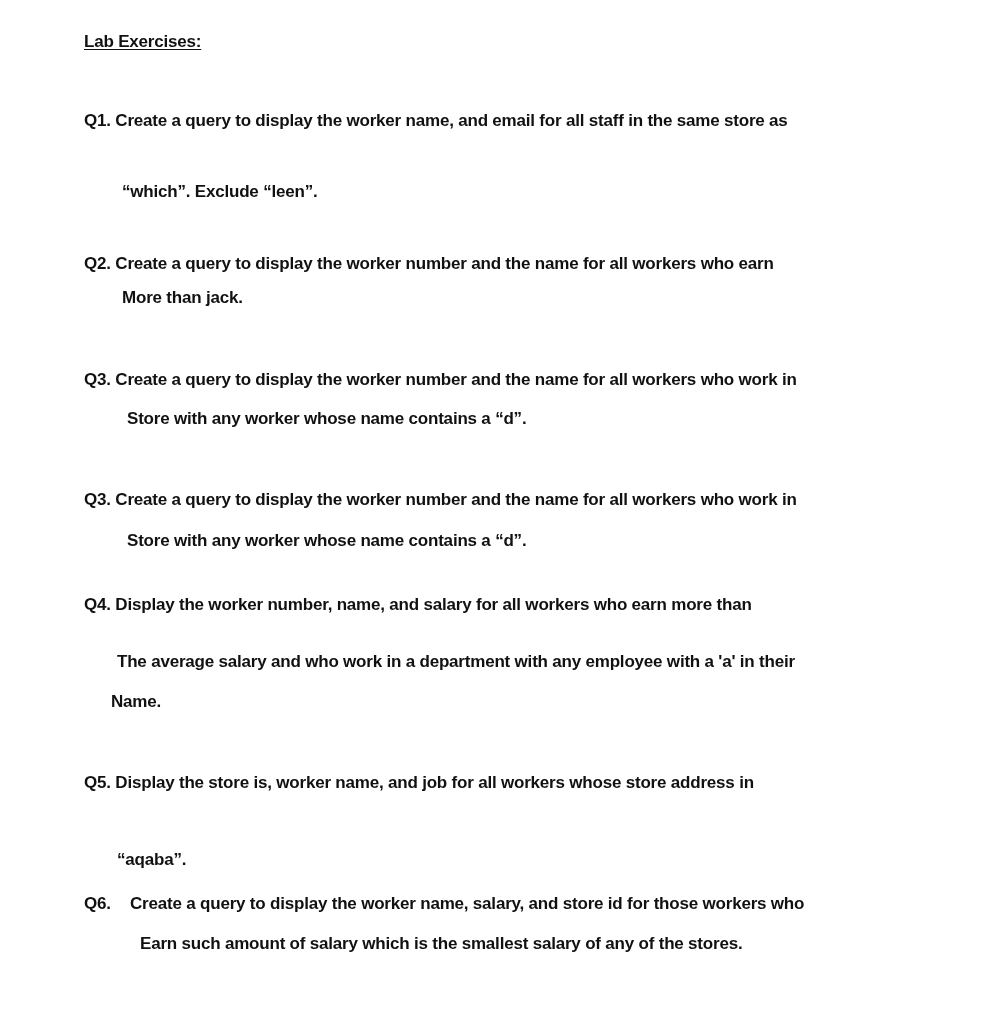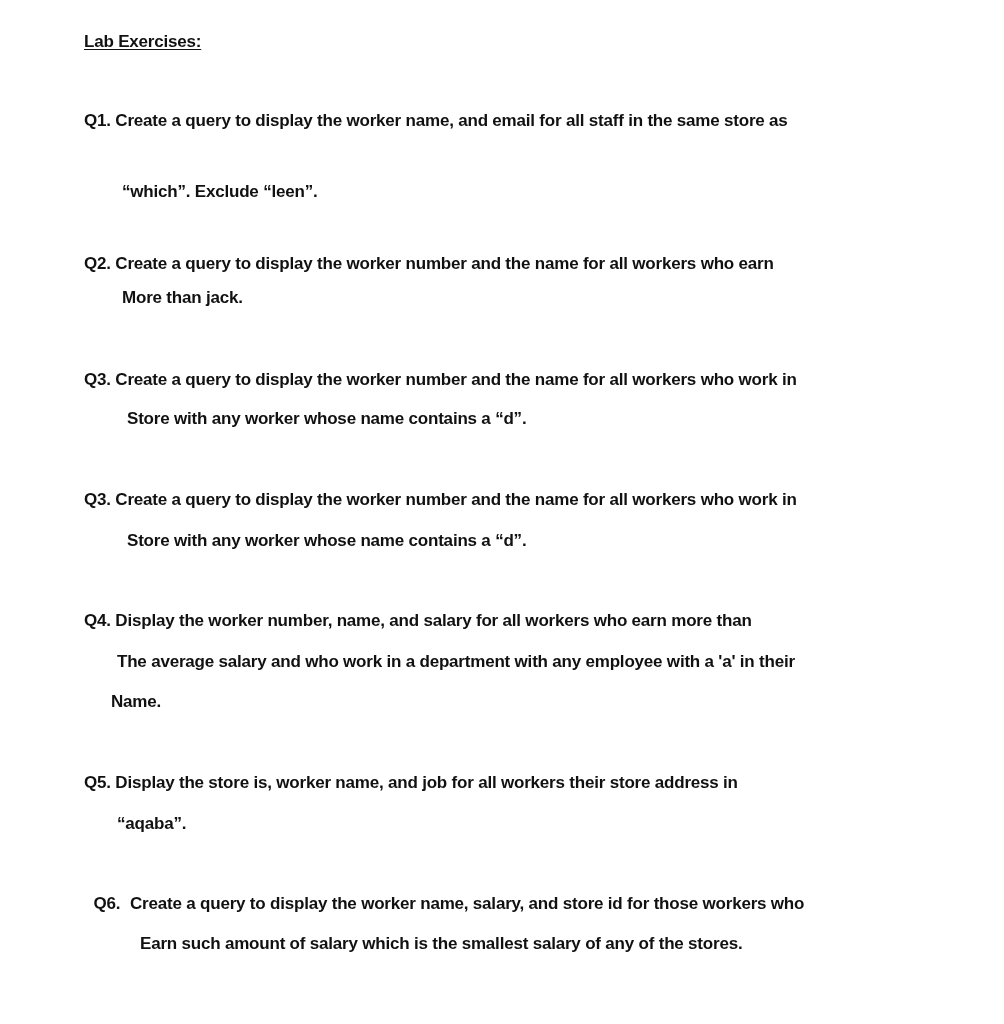--- a/index.html
+++ b/index.html
@@ -34,31 +34,31 @@
     <span>Create a query to display the worker number and the name for all workers who work in</span>
   </div>
   <div class="line" style="left:127px; top:409px;">Store with any worker whose name contains a “d”.</div>
 
   <div class="line" style="left:84px; top:490px;">
     <span class="qnum">Q3.</span>
     <span>Create a query to display the worker number and the name for all workers who work in</span>
   </div>
   <div class="line" style="left:127px; top:531px;">Store with any worker whose name contains a “d”.</div>
 
-  <div class="line" style="left:84px; top:611px;">
+  <div class="line" style="left:84px; top:595px;">
     <span class="qnum">Q4.</span>
     <span>Display the worker number, name, and salary for all workers who earn more than</span>
   </div>
   <div class="line" style="left:117px; top:652px;text-align:center;">The average salary and who work in a department with any employee with a 'a' in their</div>
   <div class="line" style="left:111px; top:692px;">Name.</div>
 
   <div class="line" style="left:84px; top:773px;">
     <span class="qnum">Q5.</span>
-    <span>Display the store is, worker name, and job for all workers their store address in</span>
+    <span>Display the store is, worker name, and job for all workers whose store address in</span>
   </div>
-  <div class="line" style="left:117px; top:814px;">“aqaba”.</div>
+  <div class="line" style="left:117px; top:850px;">“aqaba”.</div>
 
-  <div class="line" style="left:84px; top:894px;text-align:center;">
+  <div class="line" style="left:84px; top:894px;">
     <span class="qnum" style="width:46px;">Q6.</span><span>Create a query to display the worker name, salary, and store id for those workers who</span>
   </div>
   <div class="line" style="left:140px; top:934px;">Earn such amount of salary which is the smallest salary of any of the stores.</div>
 
 </div>
 
 </body></html>

